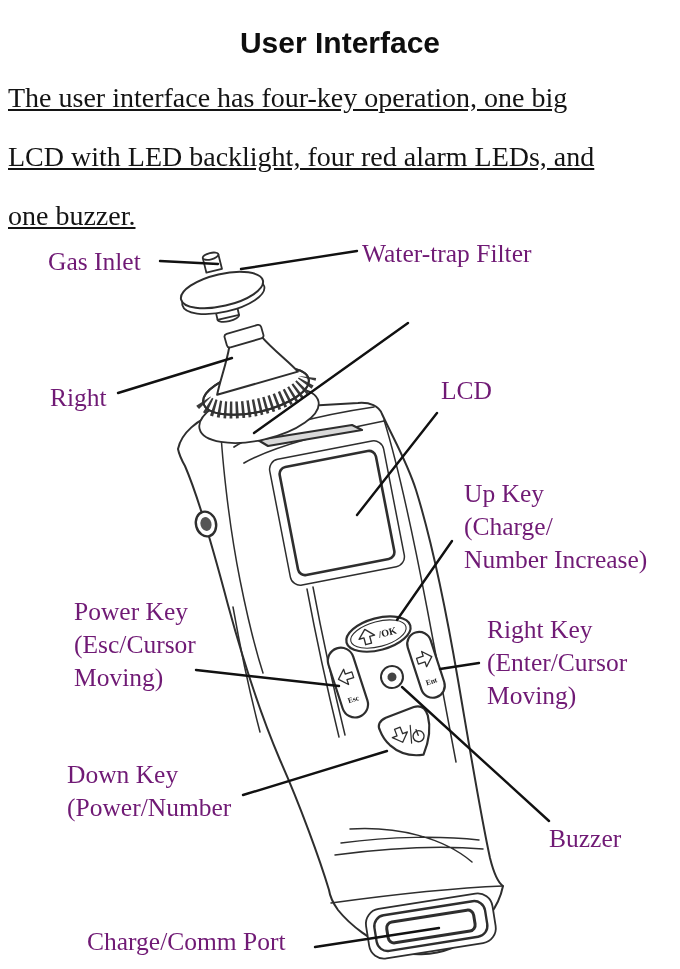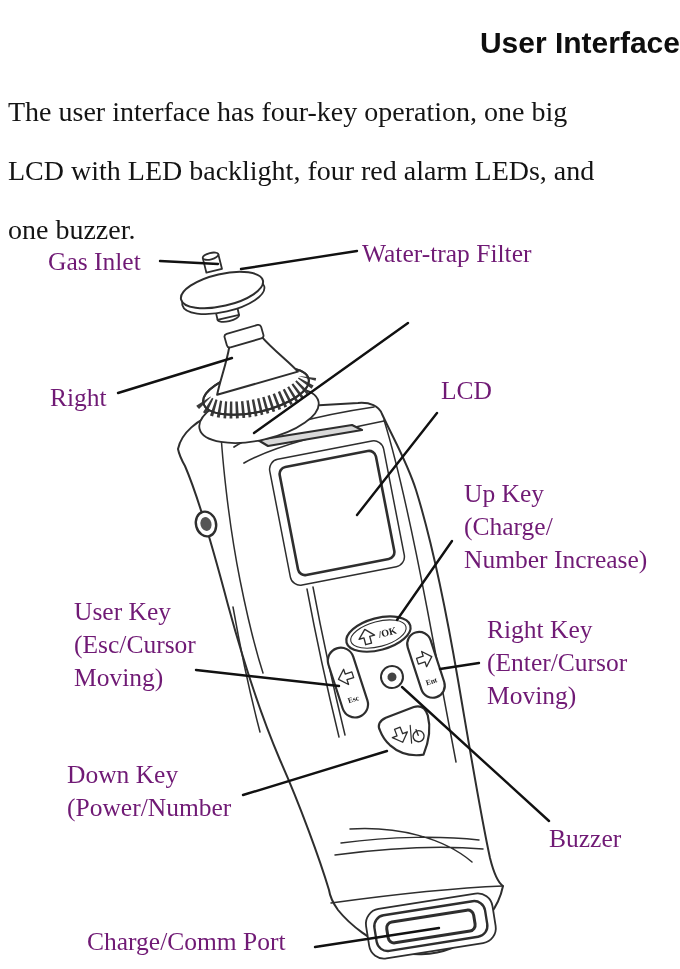--- a/index.html
+++ b/index.html
@@ -1,20 +1,20 @@
 <!DOCTYPE html>
 <html><head>
 <meta charset="utf-8">
 <style>
   html,body{margin:0;padding:0;background:#ffffff;}
   #page{position:relative;width:680px;height:969px;background:#ffffff;overflow:hidden;
         font-family:"Liberation Serif",serif;color:#141414;}
-  .title{position:absolute;top:26px;left:0;width:100%;text-align:right;
+  .title{position:absolute;top:26px;left:0;width:100%;text-align:center;
          font-family:"Liberation Sans",sans-serif;font-weight:bold;font-size:30px;color:#0e0e0e;}
-  .intro{position:absolute;top:82px;left:8px;width:668px;}
+  .intro{position:absolute;top:68px;left:8px;width:668px;text-decoration:underline;}
   .intro div{height:59px;line-height:59px;font-size:28px;white-space:nowrap;}
   .lbl{position:absolute;font-size:25.5px;line-height:33px;white-space:nowrap;color:#701a75;}
   svg{position:absolute;top:0;left:0;}
   svg text{font-family:"Liberation Serif",serif;fill:#222;stroke:none;}
 </style>
 </head>
 <body>
 
 <div id="page">
 
@@ -142,21 +142,21 @@
   <div class="lbl" style="left:50px;top:381px">Right</div>
   <div class="lbl" style="left:441px;top:374px">LCD</div>
 
   <div class="lbl" style="left:464px;top:477px">
     <div>Up Key</div>
     <div>(Charge/</div>
     <div>Number Increase)</div>
   </div>
 
   <div class="lbl" style="left:74px;top:595px">
-    <div>User Key</div>
+    <div>Power Key</div>
     <div>(Esc/Cursor</div>
     <div>Moving)</div>
   </div>
 
   <div class="lbl" style="left:487px;top:613px">
     <div>Right Key</div>
     <div>(Enter/Cursor</div>
     <div>Moving)</div>
   </div>
 

